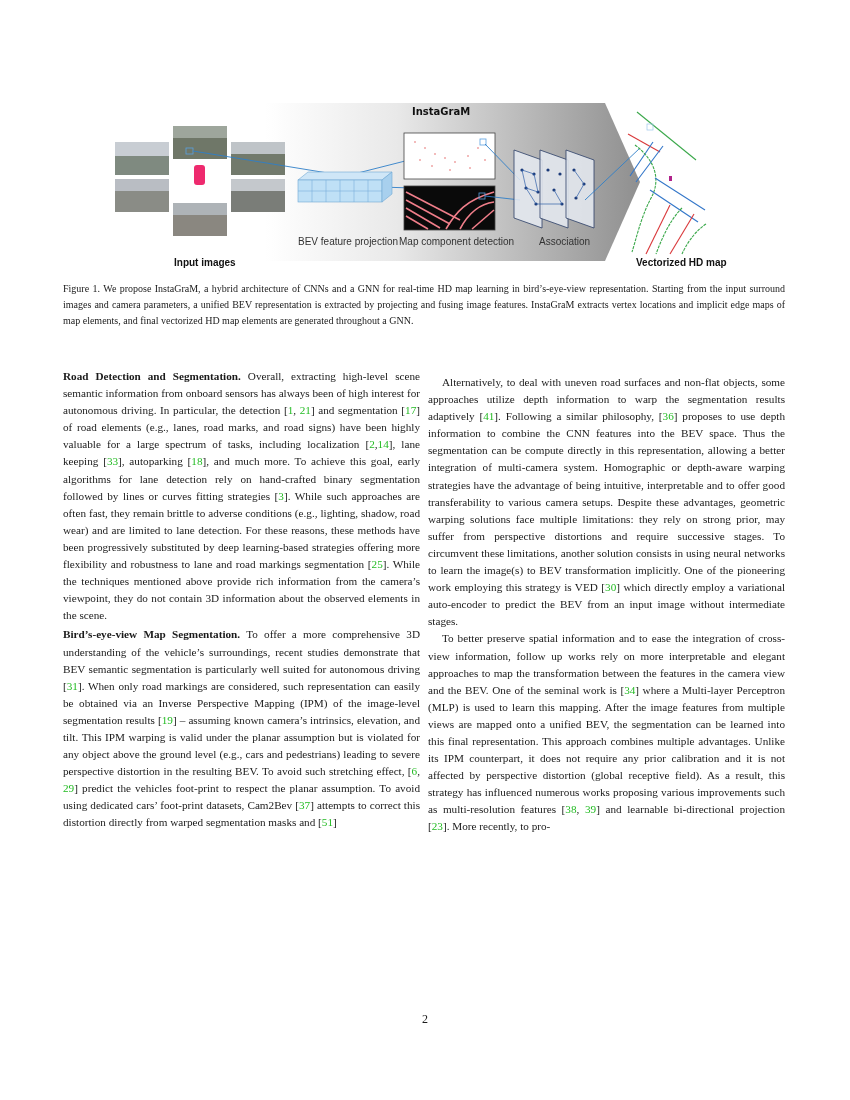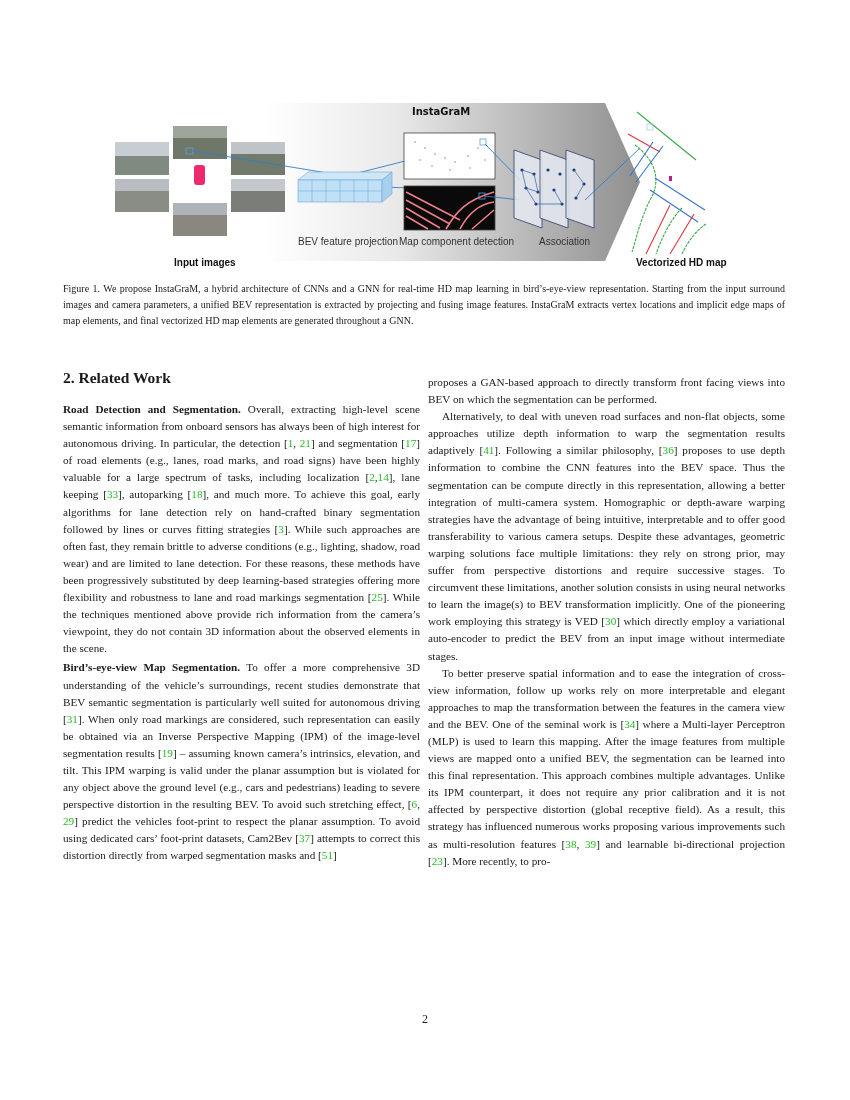--- a/index.html
+++ b/index.html
@@ -147,24 +147,22 @@
   <div class="fig-label" style="left:188px; top:136px;">BEV feature projection</div>
   <div class="fig-label" style="left:289px; top:136px;">Map component detection</div>
   <div class="fig-label" style="left:429px; top:136px;text-align:right;">Association</div>
   <div class="fig-label bold" style="left:64px; top:157px;">Input images</div>
   <div class="fig-label bold" style="left:526px; top:157px;">Vectorized HD map</div>
 </div>
 
 <div class="caption">Figure 1. We propose InstaGraM, a hybrid architecture of CNNs and a GNN for real-time HD map learning in bird’s-eye-view representation. Starting from the input surround images and camera parameters, a unified BEV representation is extracted by projecting and fusing image features. InstaGraM extracts vertex locations and implicit edge maps of map elements, and final vectorized HD map elements are generated throughout a GNN.</div>
 
 <div class="col left">
-  <div class="section-title">2. Related Work</div>
   <p class="para"><span class="para-head">Road Detection and Segmentation.</span><span> Overall, extracting high-level scene semantic information from onboard sensors has always been of high interest for autonomous driving. In particular, the detection [</span><a class="cite">1</a><span>, </span><a class="cite">21</a><span>] and segmentation [</span><a class="cite">17</a><span>] of road elements (e.g., lanes, road marks, and road signs) have been highly valuable for a large spectrum of tasks, including localization [</span><a class="cite">2</a><span>,</span><a class="cite">14</a><span>], lane keeping [</span><a class="cite">33</a><span>], autoparking [</span><a class="cite">18</a><span>], and much more. To achieve this goal, early algorithms for lane detection rely on hand-crafted binary segmentation followed by lines or curves fitting strategies [</span><a class="cite">3</a><span>]. While such approaches are often fast, they remain brittle to adverse conditions (e.g., lighting, shadow, road wear) and are limited to lane detection. For these reasons, these methods have been progressively substituted by deep learning-based strategies offering more flexibility and robustness to lane and road markings segmentation [</span><a class="cite">25</a><span>]. While the techniques mentioned above provide rich information from the camera’s viewpoint, they do not contain 3D information about the observed elements in the scene.</span></p>
   <p class="para" style="margin-top:2px;"><span class="para-head">Bird’s-eye-view Map Segmentation.</span><span> To offer a more comprehensive 3D understanding of the vehicle’s surroundings, recent studies demonstrate that BEV semantic segmentation is particularly well suited for autonomous driving [</span><a class="cite">31</a><span>]. When only road markings are considered, such representation can easily be obtained via an Inverse Perspective Mapping (IPM) of the image-level segmentation results [</span><a class="cite">19</a><span>] – assuming known camera’s intrinsics, elevation, and tilt. This IPM warping is valid under the planar assumption but is violated for any object above the ground level (e.g., cars and pedestrians) leading to severe perspective distortion in the resulting BEV. To avoid such stretching effect, [</span><a class="cite">6</a><span>, </span><a class="cite">29</a><span>] predict the vehicles foot-print to respect the planar assumption. To avoid using dedicated cars’ foot-print datasets, Cam2Bev [</span><a class="cite">37</a><span>] attempts to correct this distortion directly from warped segmentation masks and [</span><a class="cite">51</a><span>]</span></p>
 </div>
 
 <div class="col right">
-  <p class="para">proposes a GAN-based approach to directly transform front facing views into BEV on which the segmentation can be performed.</p>
   <p class="para indent"><span>Alternatively, to deal with uneven road surfaces and non-flat objects, some approaches utilize depth information to warp the segmentation results adaptively [</span><a class="cite">41</a><span>]. Following a similar philosophy, [</span><a class="cite">36</a><span>] proposes to use depth information to combine the CNN features into the BEV space. Thus the segmentation can be compute directly in this representation, allowing a better integration of multi-camera system. Homographic or depth-aware warping strategies have the advantage of being intuitive, interpretable and to offer good transferability to various camera setups. Despite these advantages, geometric warping solutions face multiple limitations: they rely on strong prior, may suffer from perspective distortions and require successive stages. To circumvent these limitations, another solution consists in using neural networks to learn the image(s) to BEV transformation implicitly. One of the pioneering work employing this strategy is VED [</span><a class="cite">30</a><span>] which directly employ a variational auto-encoder to predict the BEV from an input image without intermediate stages.</span></p>
   <p class="para indent"><span>To better preserve spatial information and to ease the integration of cross-view information, follow up works rely on more interpretable and elegant approaches to map the transformation between the features in the camera view and the BEV. One of the seminal work is [</span><a class="cite">34</a><span>] where a Multi-layer Perceptron (MLP) is used to learn this mapping. After the image features from multiple views are mapped onto a unified BEV, the segmentation can be learned into this final representation. This approach combines multiple advantages. Unlike its IPM counterpart, it does not require any prior calibration and it is not affected by perspective distortion (global receptive field). As a result, this strategy has influenced numerous works proposing various improvements such as multi-resolution features [</span><a class="cite">38</a><span>, </span><a class="cite">39</a><span>] and learnable bi-directional projection [</span><a class="cite">23</a><span>]. More recently, to pro-</span></p>
 </div>
 
 <div class="page-num">2</div>
 
 </body></html>

